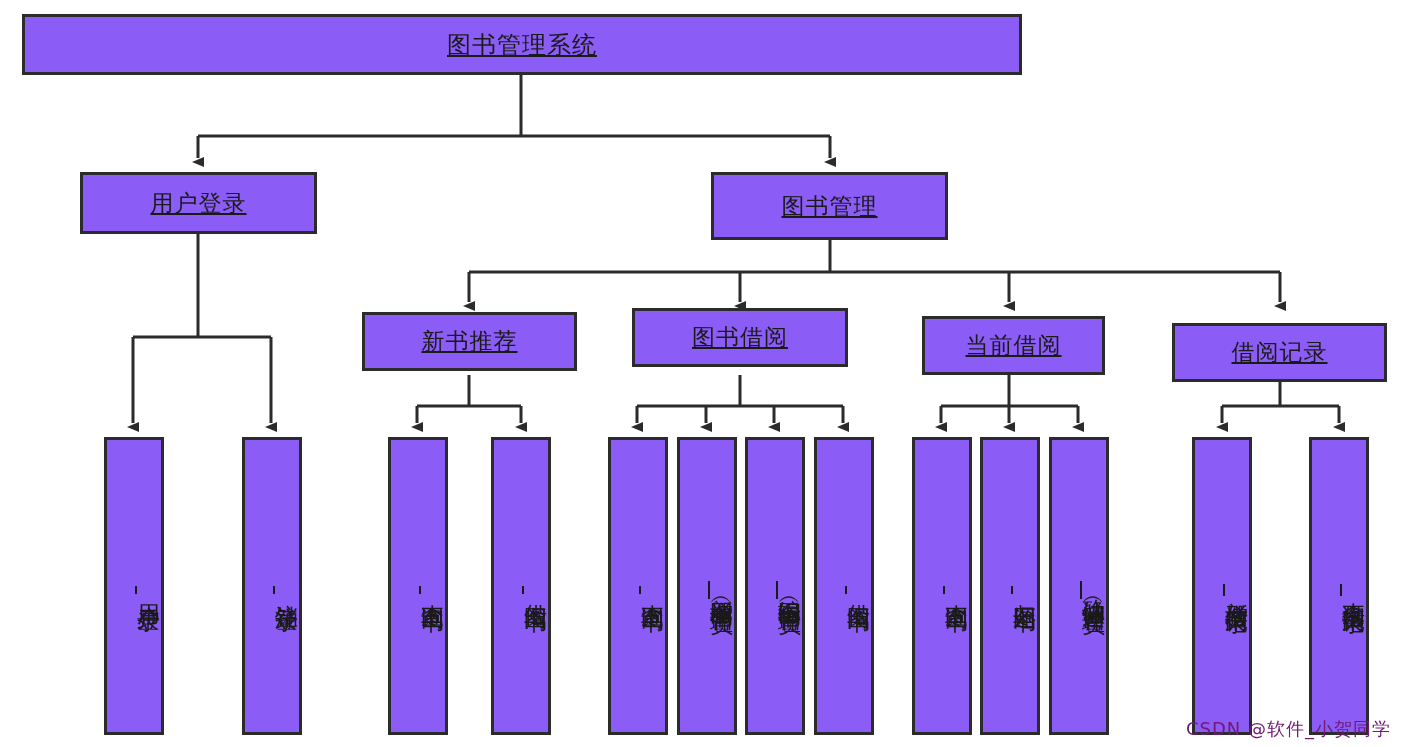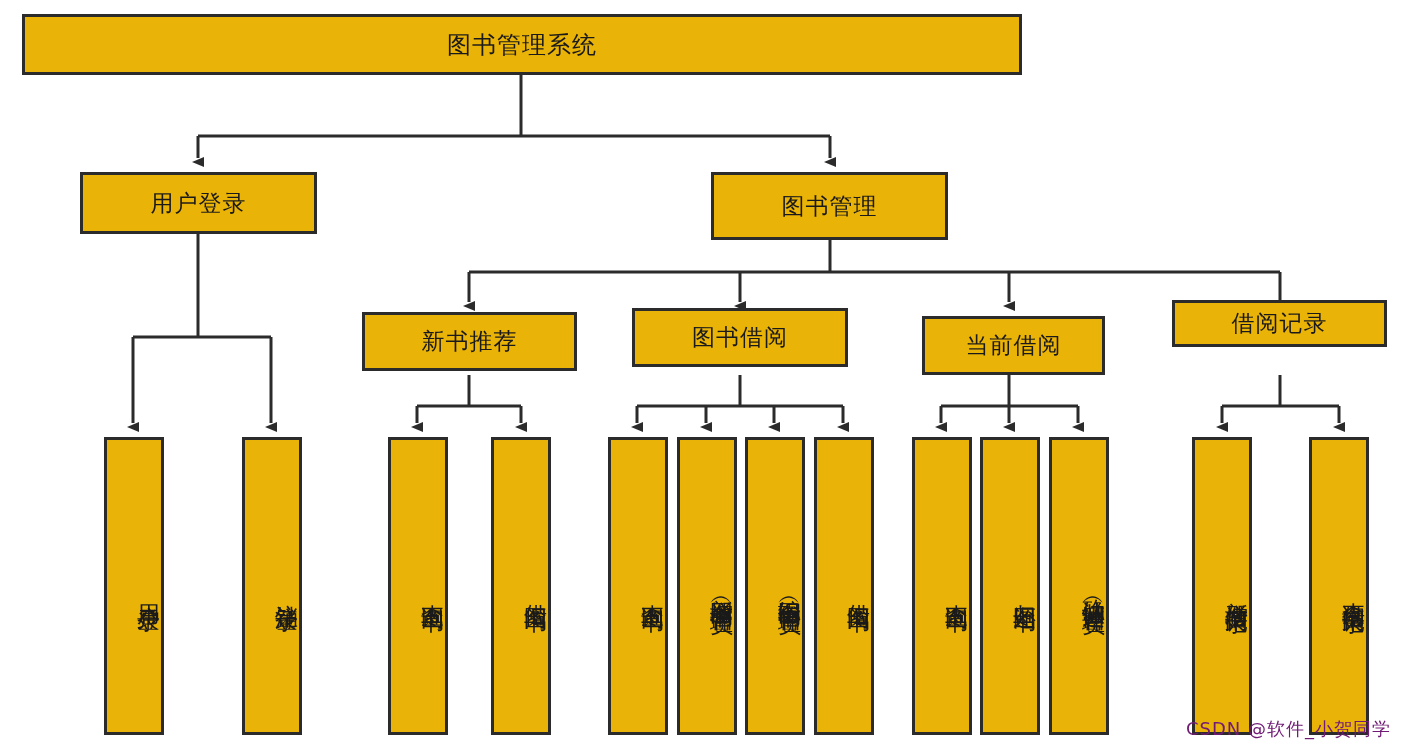--- a/index.html
+++ b/index.html
@@ -21,26 +21,27 @@
     position: absolute;
     left: 0;
     top: 0;
     width: 1405px;
     height: 747px;
     pointer-events: none;
   }
   .node {
     position: absolute;
     box-sizing: border-box;
-    background: #eab308;
+    background: #8b5cf6;
     border: 3px solid #2b2b2b;
     display: flex;
     align-items: center;
     justify-content: center;
     color: #1a1a1a;
+    text-decoration: underline;
   }
   .node.horizontal {
     font-size: 23px;
     letter-spacing: 1px;
   }
   .node.vertical {
     writing-mode: vertical-rl;
     text-orientation: upright;
     font-size: 23px;
     line-height: 1.1;
@@ -136,21 +137,21 @@
 
   <div class="node horizontal" style="left:362px; top:312px; width:215px; height:59px;">
     <span>新书推荐</span>
   </div>
   <div class="node horizontal" style="left:632px; top:308px; width:216px; height:59px;">
     <span>图书借阅</span>
   </div>
   <div class="node horizontal" style="left:922px; top:316px; width:183px; height:59px;">
     <span>当前借阅</span>
   </div>
-  <div class="node horizontal" style="left:1172px; top:300px; width:215px; height:47px;">
+  <div class="node horizontal" style="left:1172px; top:323px; width:215px; height:59px;">
     <span>借阅记录</span>
   </div>
 
   <div class="node vertical" style="left:104px; top:437px; width:60px; height:298px;">
     <span class="vlabel">用户登录</span>
   </div>
   <div class="node vertical" style="left:242px; top:437px; width:60px; height:298px;">
     <span class="vlabel">注销登录</span>
   </div>
 

